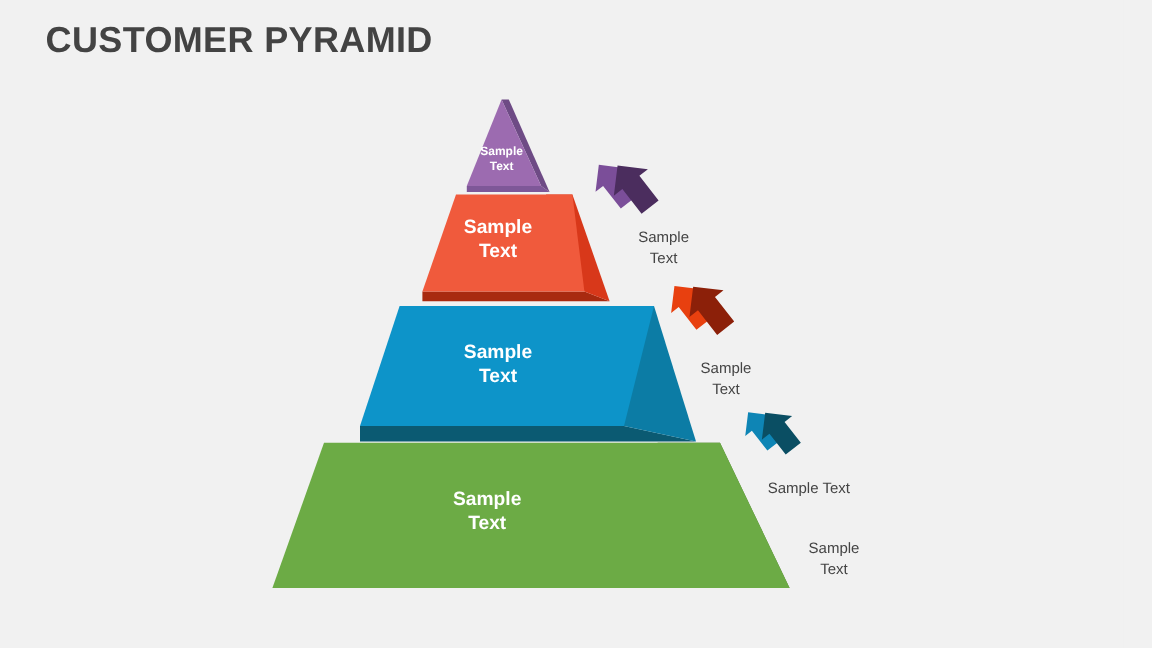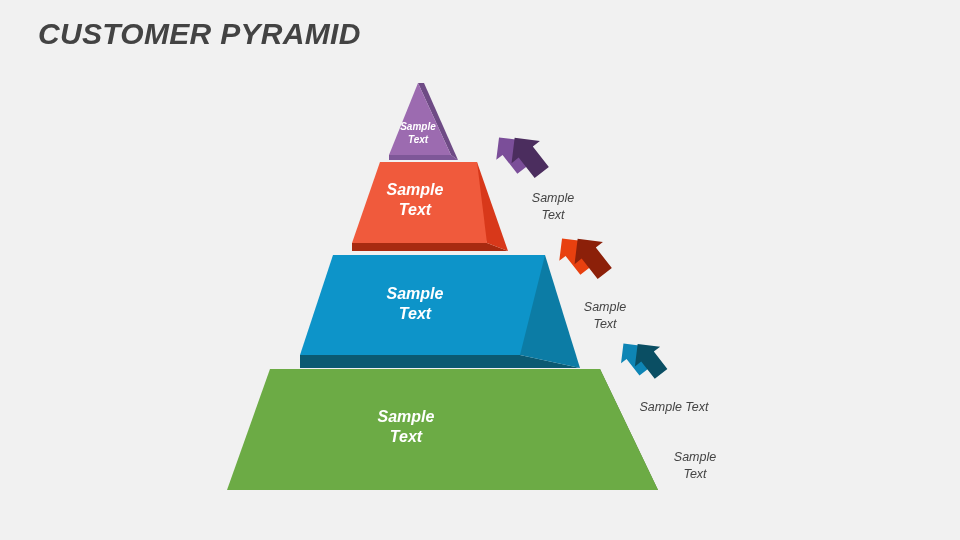--- a/index.html
+++ b/index.html
@@ -13,21 +13,20 @@
     background: #f1f1f1;
     font-family: "Liberation Sans", sans-serif;
     overflow: hidden;
     position: relative;
   }
   #slide {
     position: relative;
     width: 936px;
     height: 540px;
     background: #f1f1f1;
-    font-style: italic;
   }
   #page-title {
     position: absolute;
     left: 38px;
     top: 17px;
     font-size: 30px;
     font-weight: bold;
     letter-spacing: 0.3px;
     color: #434343;
     white-space: nowrap;

